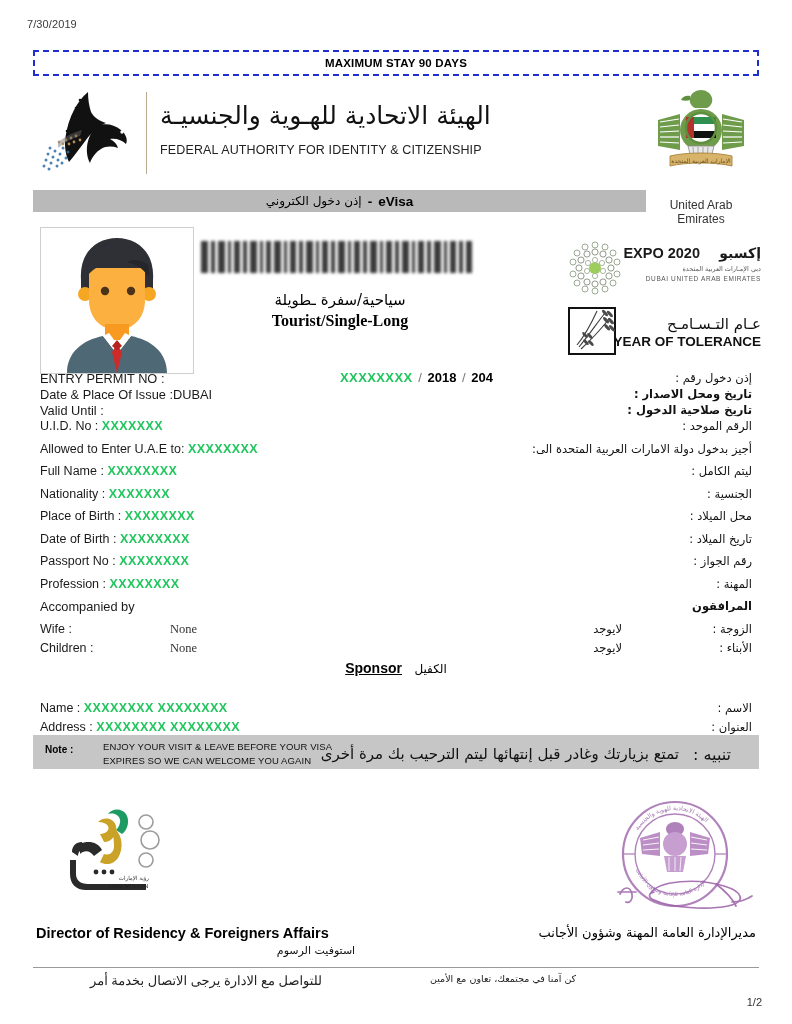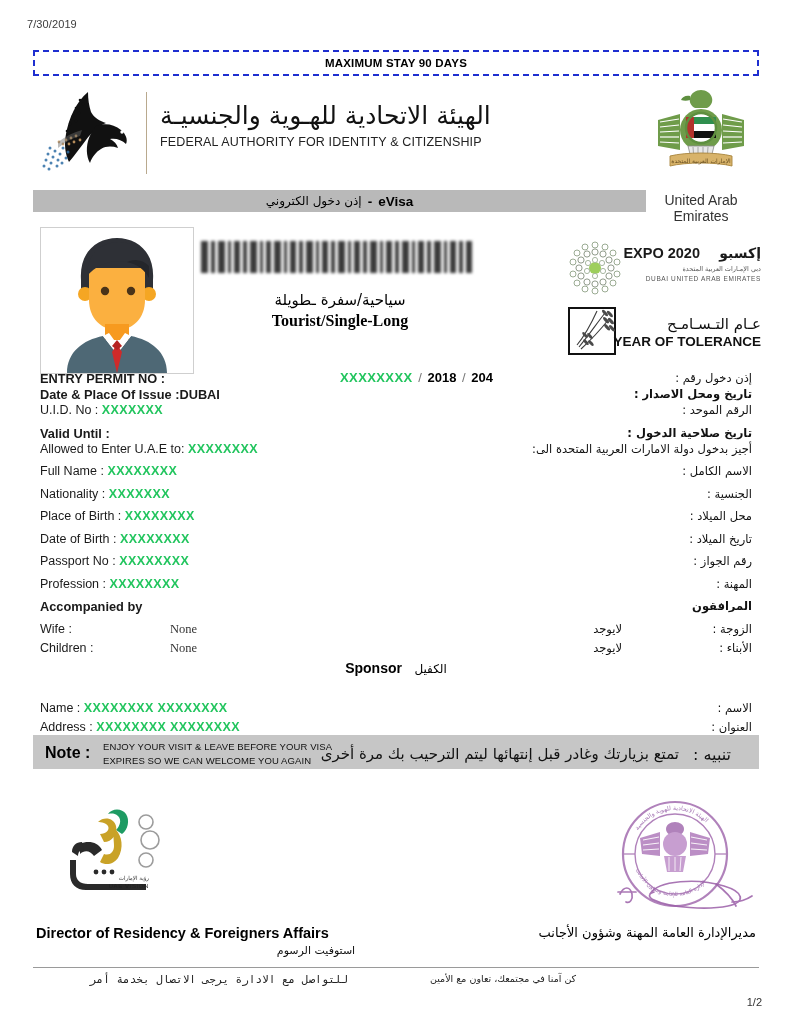--- a/index.html
+++ b/index.html
@@ -87,33 +87,33 @@
     color: #111;
     direction: rtl;
     text-align: left;
     line-height: 1.15;
     letter-spacing: .5px;
   }
   .faic-en {
     font-size: 12.5px;
     color: #222;
     letter-spacing: .15px;
-    margin-top: 4px;
+    margin-top: 12px;
   }
   .uae-emblem-wrap {
     position: absolute;
     right: 36px;
     top: 0px;
     width: 110px;
     text-align: center;
   }
   .uae-emblem-caption {
-    font-size: 14px;
+    font-size: 12px;
     color: #333;
-    margin-top: 12px;
+    margin-top: 18px;
   }
 
   
   .evisa-band {
     position: absolute;
     left: 33px;
     top: 190px;
     width: 613px;
     height: 22px;
     background: #b9b9b9;
@@ -209,21 +209,21 @@
   }
   .frow.sp { height: 22.5px; }
   .flabel {
     position: absolute;
     left: 0;
     top: 0;
     font-size: 12.5px;
     color: #1a1a1a;
     white-space: nowrap;
   }
-  .flabel.bold { font-weight: bold; font-size: 12.8px; }
+  .flabel.bold { font-weight: normal; font-size: 12.8px; }
   .fval {
     color: #22c55e;
     font-weight: bold;
     letter-spacing: .4px;
   }
   .fval.plain {
     color: #333;
     font-weight: normal;
     font-family: "Liberation Serif", serif;
     font-size: 12.5px;
@@ -267,20 +267,21 @@
     left: 40px;
     top: 659px;
     width: 712px;
     text-align: center;
   }
   .sponsor-head .en {
     font-size: 14px;
     font-weight: bold;
     color: #000;
     margin-right: 8px;
+    text-decoration: underline;
   }
   .sponsor-head .ar {
     font-family: "DejaVu Sans", sans-serif;
     font-size: 12px;
     direction: rtl;
     color: #000;
   }
 
   
   .note-band {
@@ -288,21 +289,21 @@
     left: 33px;
     top: 735px;
     width: 726px;
     height: 34px;
     background: #c6c6c6;
   }
   .note-label {
     position: absolute;
     left: 12px;
     top: 9px;
-    font-size: 16px;
+    font-size: 10px;
     font-weight: bold;
     color: #000;
   }
   .note-en {
     position: absolute;
     left: 70px;
     top: 5px;
     font-size: 9.5px;
     line-height: 1.5;
     color: #111;
@@ -386,22 +387,22 @@
     left: 33px;
     top: 967px;
     width: 726px;
     height: 1px;
     background: #9a9a9a;
   }
   .footer-ar-left {
     position: absolute;
     left: 90px;
     top: 973px;
-    font-family: Liberation Mono, monospace;
-    font-size: 11px;
+    font-family: Liberation Sans, sans-serif;
+    font-size: 13px;
     direction: rtl;
     color: #222;
   }
   .footer-ar-right {
     position: absolute;
     left: 430px;
     top: 973px;
     font-family: "DejaVu Sans", sans-serif;
     font-size: 9.5px;
     direction: rtl;
@@ -695,47 +696,47 @@
         <span class="yr">204</span>
       </div>
       <div class="farab">إذن دخول رقم :</div>
     </div>
 
     <div class="frow">
       <div class="flabel bold">Date &amp; Place Of Issue :DUBAI</div>
       <div class="farab bold">تاريخ ومحل الاصدار :</div>
     </div>
 
+    <div class="frow">
+      <div class="flabel bold">Valid Until :</div>
+      <div class="farab bold">تاريخ صلاحية الدخول :</div>
+    </div>
+
     <div class="frow sp">
       <div class="flabel">
         <span>U.I.D. No :</span>
         <span class="fval">XXXXXXX</span>
       </div>
       <div class="farab">الرقم الموحد :</div>
     </div>
 
-    <div class="frow">
-      <div class="flabel bold">Valid Until :</div>
-      <div class="farab bold">تاريخ صلاحية الدخول :</div>
-    </div>
-
     <div class="frow sp">
       <div class="flabel">
         <span>Allowed to Enter U.A.E to:</span>
         <span class="fval">XXXXXXXX</span>
       </div>
       <div class="farab">أجيز بدخول دولة الامارات العربية المتحدة الى:</div>
     </div>
 
     <div class="frow sp">
       <div class="flabel">
         <span>Full Name :</span>
         <span class="fval">XXXXXXXX</span>
       </div>
-      <div class="farab">الاسم الكامل :</div>
+      <div class="farab">ليتم الكامل :</div>
     </div>
 
     <div class="frow sp">
       <div class="flabel">
         <span>Nationality :</span>
         <span class="fval">XXXXXXX</span>
       </div>
       <div class="farab">الجنسية :</div>
     </div>
 

